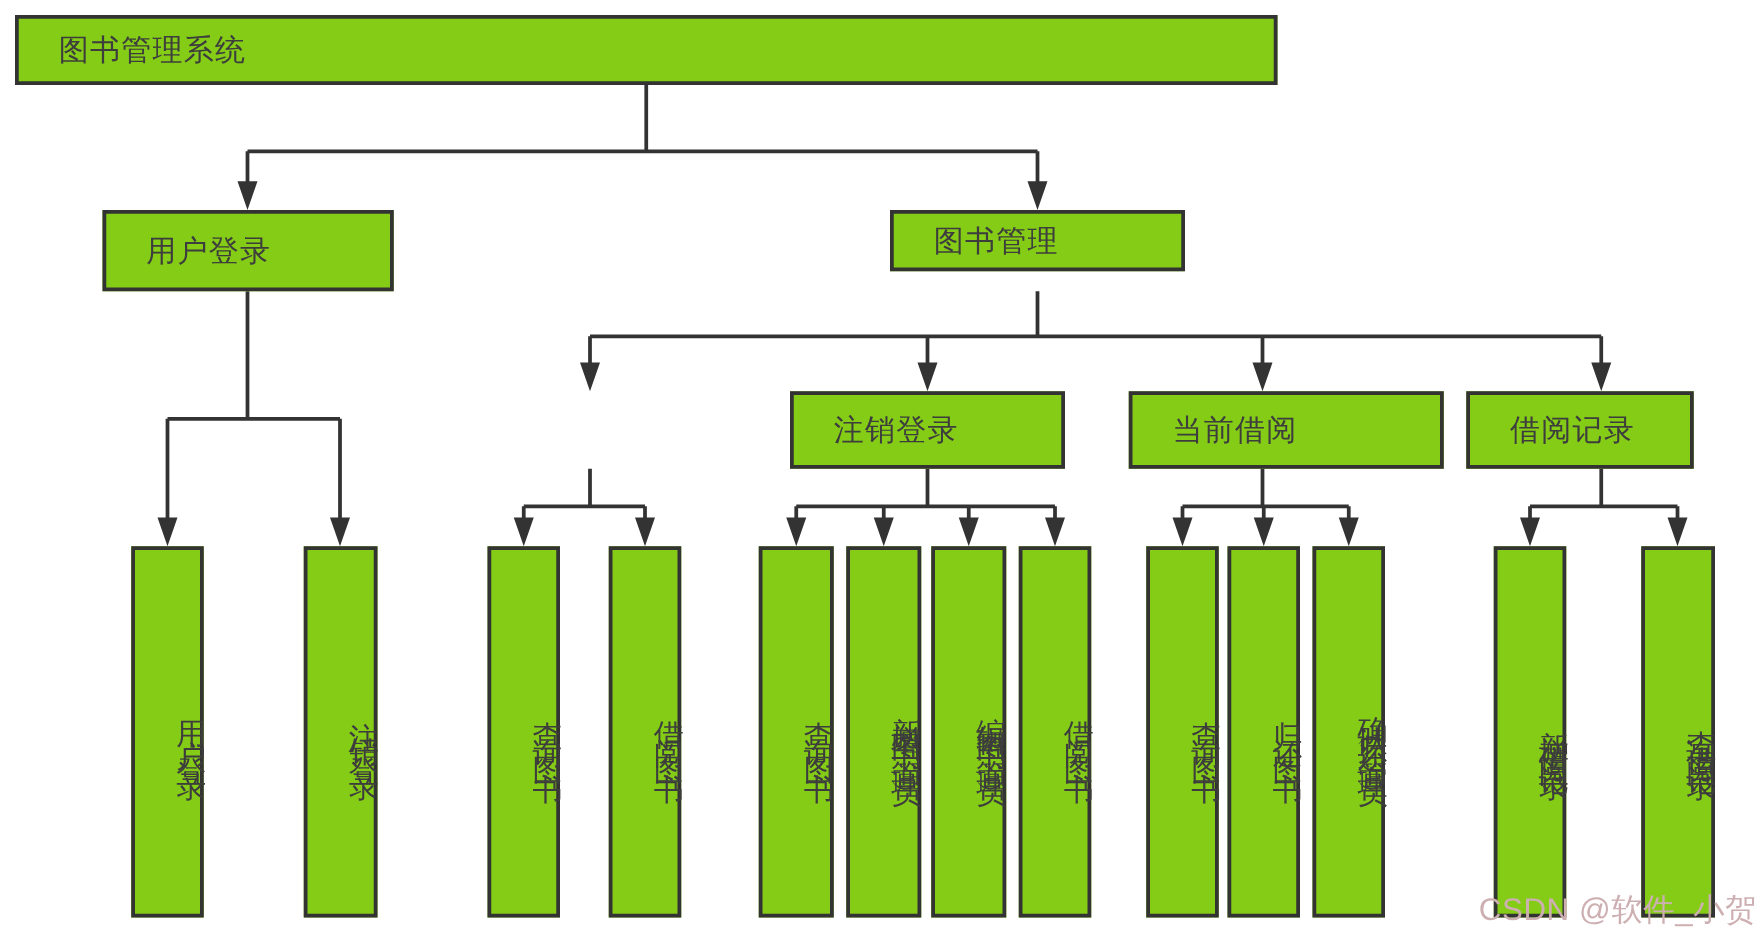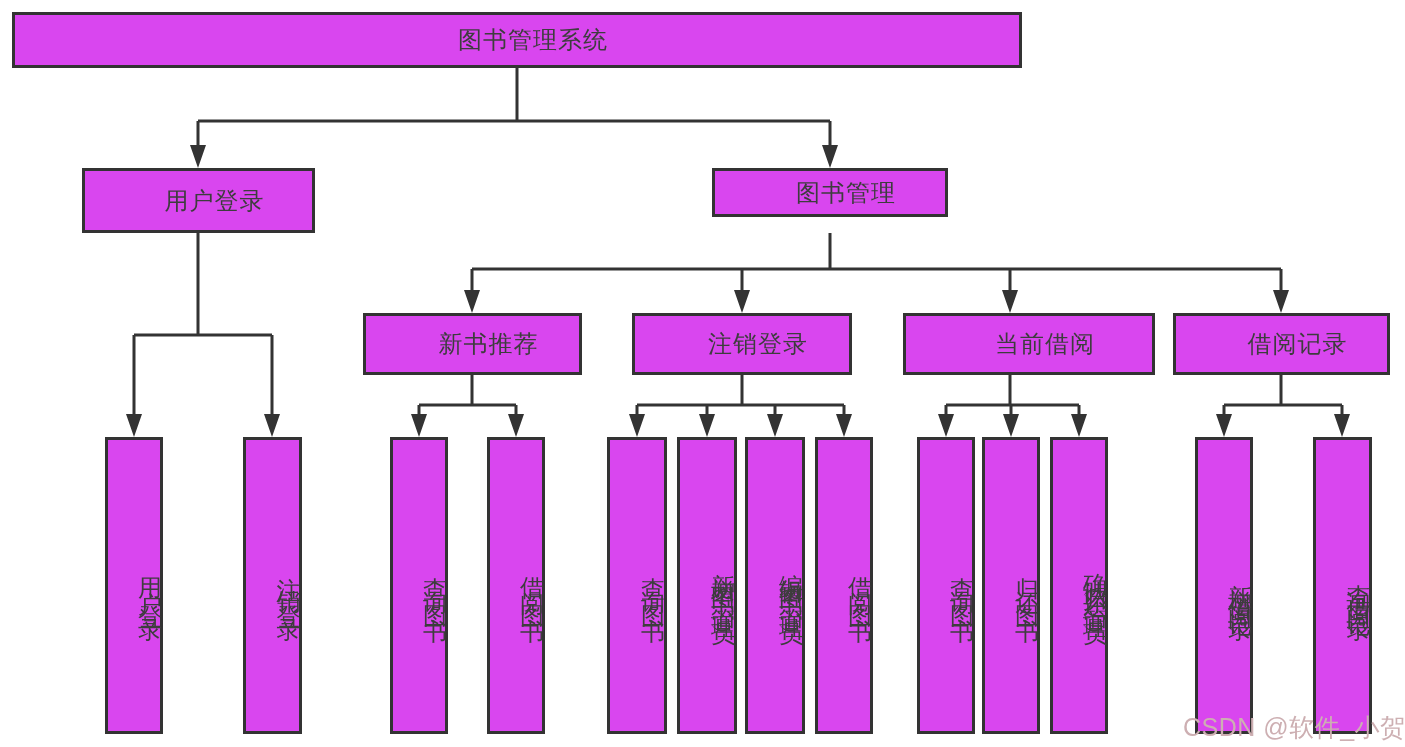--- a/index.html
+++ b/index.html
@@ -19,24 +19,23 @@
     position: absolute;
     left: 0; top: 0;
     width: 1405px;
     height: 747px;
     color: var(--line, #333333);
   }
   .node {
     position: absolute;
     box-sizing: border-box;
     border: 3px solid var(--line, #333333);
-    background: #d946ef;
+    background: #84cc16;
     display: flex;
     align-items: center;
-    justify-content: center;
     color: var(--text, #3d3d3d);
     font-size: 24px;
     letter-spacing: 1px;
     white-space: nowrap;
     padding-left: 32px;
   }
   .leaf {
     top: 437px;
     height: 297px;
   }
@@ -50,21 +49,21 @@
   .sp-lg .vlabel { letter-spacing: 14px; }
   .sp-sm .vlabel { letter-spacing: 7px; }
 
   
   #n-root  { left: 12px;  top: 12px;  width: 1010px; height: 56px; }
   #n-l2-0  { left: 82px;  top: 168px; width: 233px;  height: 65px; }
   #n-l2-1  { left: 712px; top: 168px; width: 236px;  height: 49px; }
   #n-l3-0  { left: 363px; top: 313px; width: 219px;  height: 62px; }
   #n-l3-1  { left: 632px; top: 313px; width: 220px;  height: 62px; }
   #n-l3-2  { left: 903px; top: 313px; width: 252px;  height: 62px; }
-  #n-l3-3  { left: 1173px;top: 313px; width: 217px;  height: 62px; }
+  #n-l3-3  { left: 1173px;top: 313px; width: 182px;  height: 62px; }
 
   
   #n-g1-0 { left: 105px;  width: 58px; }
   #n-g1-1 { left: 243px;  width: 59px; }
   #n-g2-0 { left: 390px;  width: 58px; }
   #n-g2-1 { left: 487px;  width: 58px; }
   #n-g3-0 { left: 607px;  width: 60px; }
   #n-g3-1 { left: 677px;  width: 60px; }
   #n-g3-2 { left: 745px;  width: 60px; }
   #n-g3-3 { left: 815px;  width: 58px; }
@@ -131,23 +130,20 @@
     <span>图书管理系统</span>
   </div>
 
   <div class="node" id="n-l2-0">
     <span>用户登录</span>
   </div>
   <div class="node" id="n-l2-1">
     <span>图书管理</span>
   </div>
 
-  <div class="node" id="n-l3-0">
-    <span>新书推荐</span>
-  </div>
   <div class="node" id="n-l3-1">
     <span>注销登录</span>
   </div>
   <div class="node" id="n-l3-2">
     <span>当前借阅</span>
   </div>
   <div class="node" id="n-l3-3">
     <span>借阅记录</span>
   </div>
 

